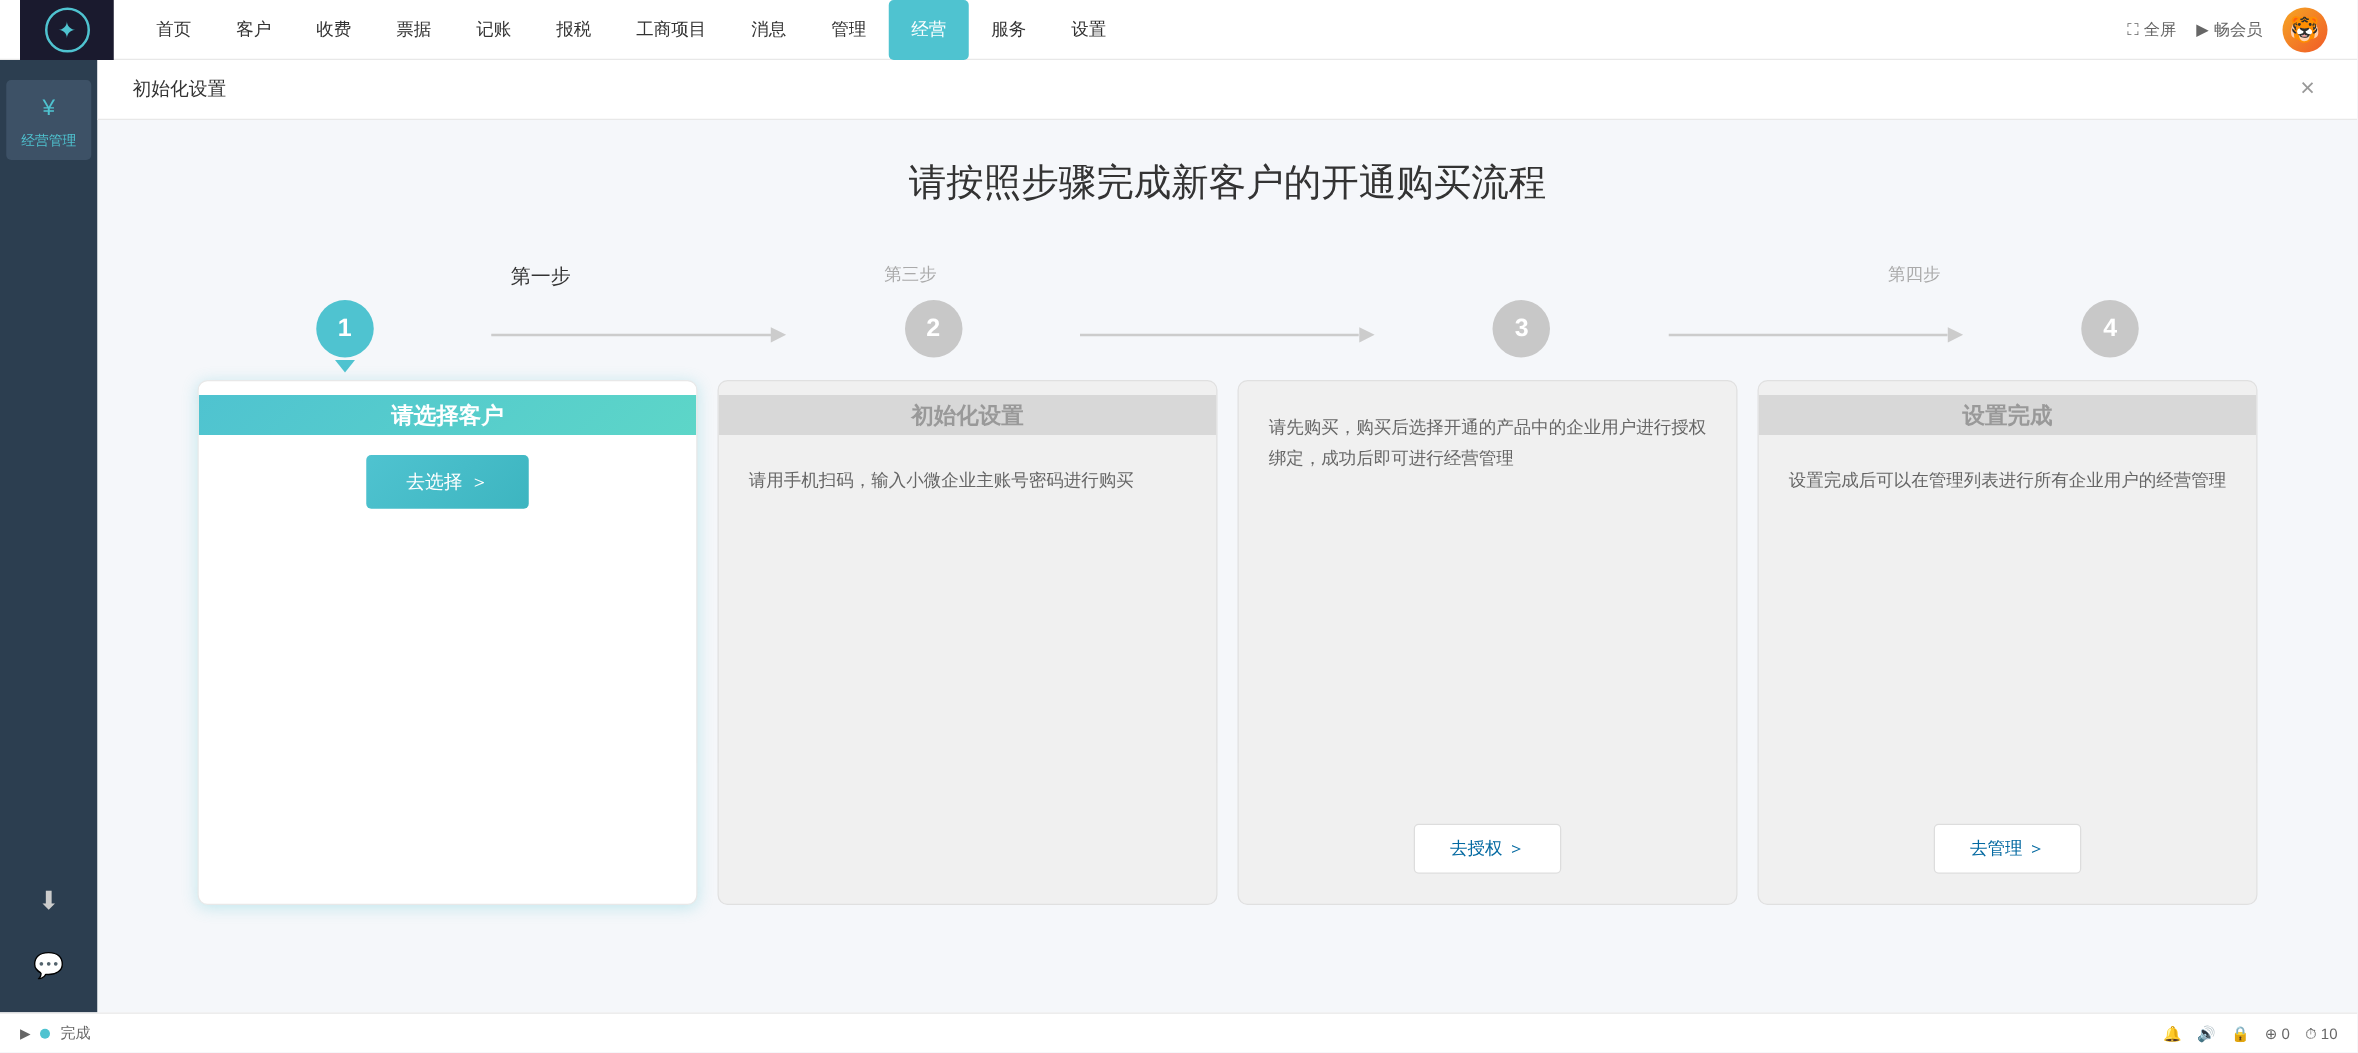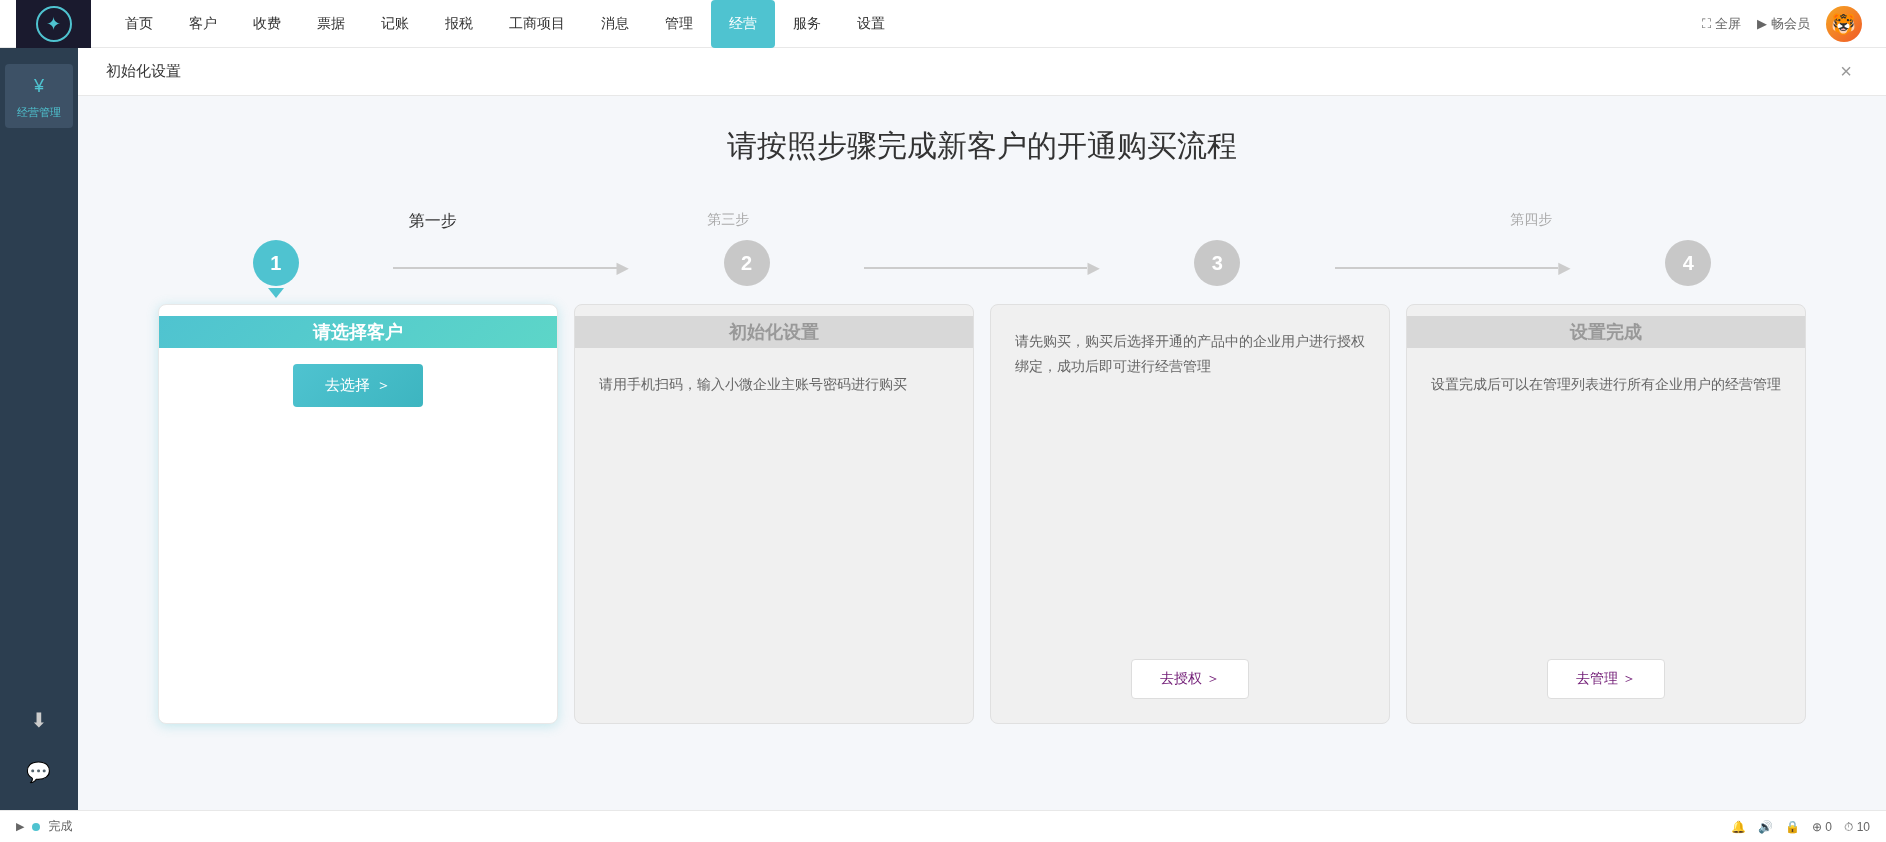--- a/index.html
+++ b/index.html
@@ -156,21 +156,21 @@
     .btn-primary {
       padding: 12px 32px;
       background: linear-gradient(135deg, #4fc3d0, #3db5c0);
       color: #fff; border: none; border-radius: 4px;
       font-size: 15px; cursor: pointer;
       display: flex; align-items: center; gap: 6px;
     }
 
     .btn-secondary {
       padding: 10px 28px;
-      background: #fff; color: #701a75;
+      background: #fff; color: #0369a1;
       border: 1px solid #ddd; border-radius: 4px;
       font-size: 14px; cursor: pointer;
       display: flex; align-items: center; gap: 4px;
     }
 
     
     .status-bar {
       position: absolute; bottom: 0; left: 0; right: 0;
       height: 32px; background: #fff;
       border-top: 1px solid #e8e8e8;

